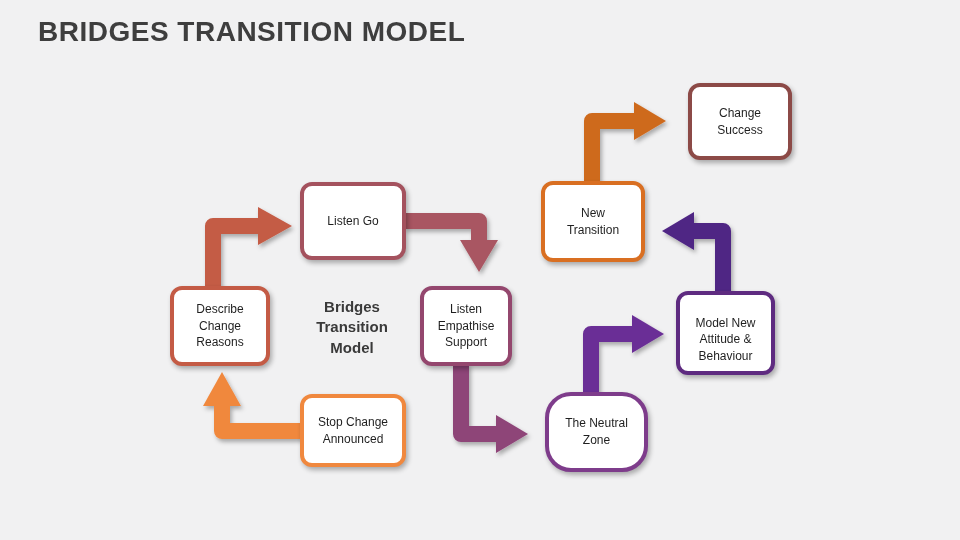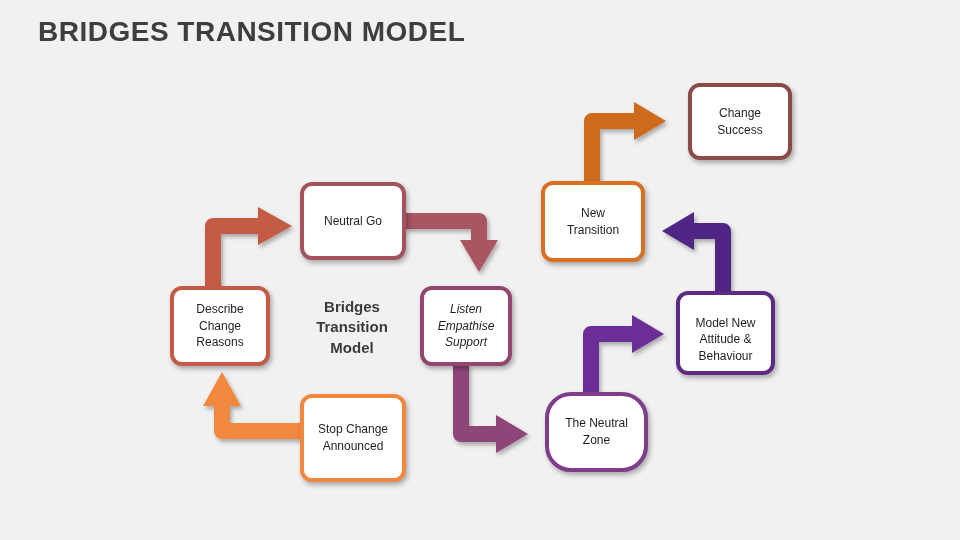--- a/index.html
+++ b/index.html
@@ -18,21 +18,21 @@
     text-align:center;font-weight:bold;font-size:15px;line-height:1.35;color:#3a3a3a;
   }
   .node{
     position:absolute;background:#ffffff;
     border:4px solid #888;border-radius:12px;
     display:flex;align-items:center;justify-content:center;
     text-align:center;font-size:12px;line-height:1.4;color:#1f1f1f;
     padding:6px 10px;box-sizing:border-box;
     box-shadow:2px 3px 5px rgba(0,0,0,0.3);
   }
-  .n0{left:300px;top:394px;width:106px;height:88px;}
+  .n0{left:300px;top:394px;width:106px;height:73px;}
   .n1{left:170px;top:286px;width:100px;height:80px;}
   .n2{left:300px;top:182px;width:106px;height:78px;}
   .n3{left:420px;top:286px;width:92px;height:80px;}
   .n4{left:545px;top:392px;width:103px;height:80px;border-radius:26px;}
   .n5{left:676px;top:291px;width:99px;height:84px;}
   .n6{left:541px;top:181px;width:104px;height:81px;}
   .n7{left:688px;top:83px;width:104px;height:77px;}
 </style>
 </head>
 <body style="background: rgb(241, 241, 242);">
@@ -84,23 +84,23 @@
 
 <div class="center-label">Bridges Transition Model</div>
 
 <div class="node n0" style="border-color: rgb(240, 136, 62);">
   <span class="node-label">Stop Change Announced</span>
 </div>
 <div class="node n1" style="border-color: rgb(196, 91, 69);">
   <span class="node-label">Describe Change Reasons</span>
 </div>
 <div class="node n2" style="border-color: rgb(164, 82, 94);">
-  <span class="node-label">Neutral Go</span>
+  <span class="node-label">Listen Go</span>
 </div>
-<div class="node n3" style="border-color: rgb(148, 71, 110); font-style: italic;">
+<div class="node n3" style="border-color: rgb(148, 71, 110);">
   <span class="node-label">Listen Empathise Support</span>
 </div>
 <div class="node n4" style="border-color: rgb(126, 60, 139);">
   <span class="node-label">The Neutral Zone</span>
 </div>
 <div class="node n5" style="border-color: rgb(94, 43, 128); align-items: flex-end;">
   <span class="node-label">Model New Attitude &amp; Behaviour</span>
 </div>
 <div class="node n6" style="border-color: rgb(217, 111, 34);">
   <span class="node-label">New Transition</span>

